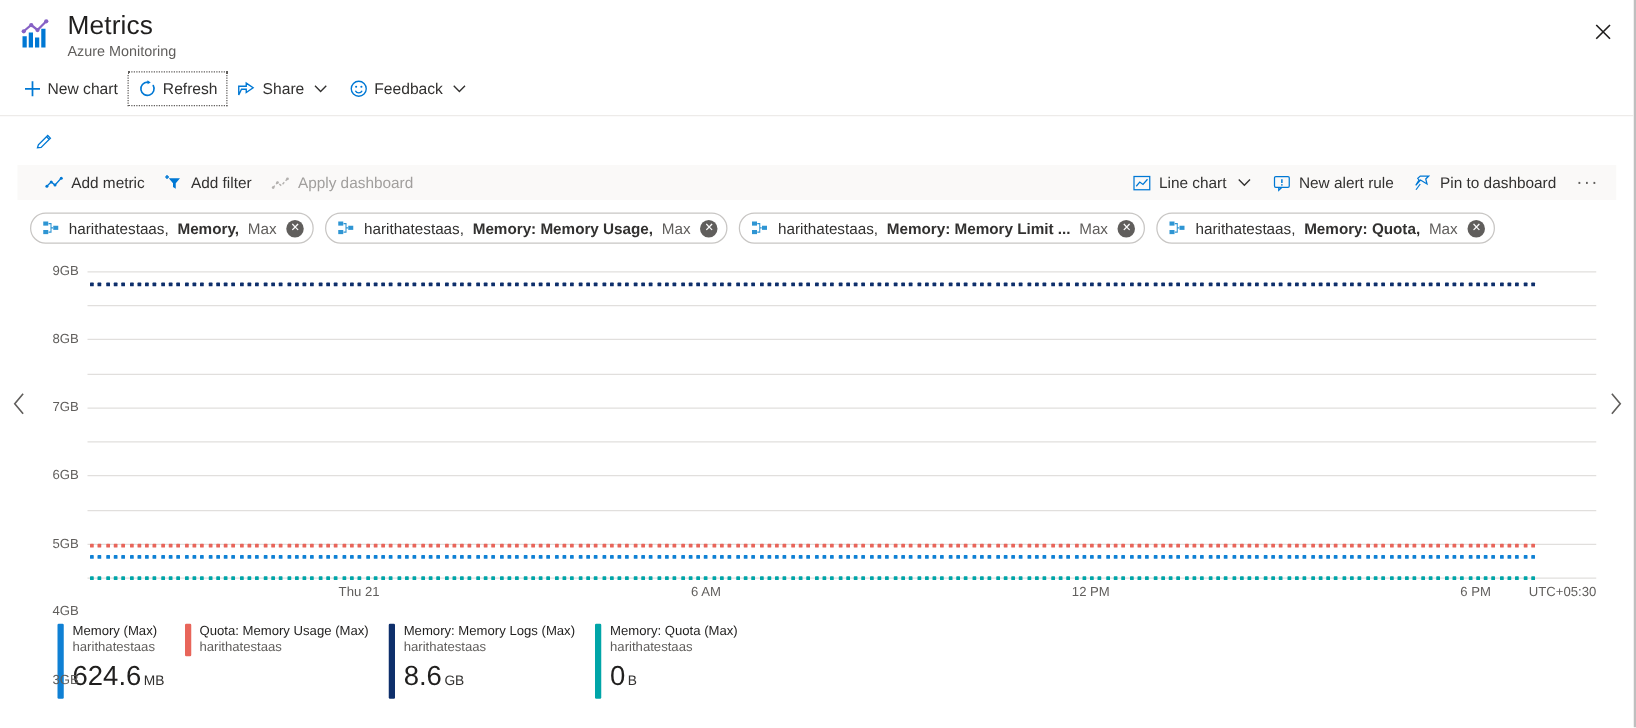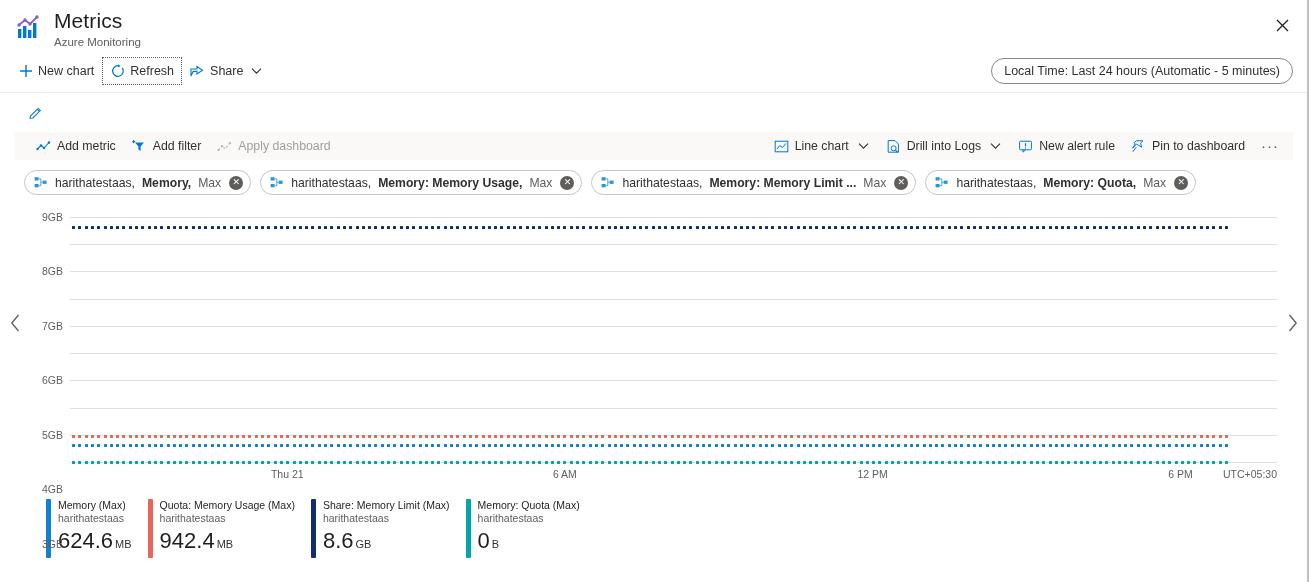--- a/index.html
+++ b/index.html
@@ -322,22 +322,37 @@
         </svg>
       </span>
       <span>Share</span>
       <span class="chev">
         <svg width="11" height="8" viewBox="0 0 11 8">
             <path d="M1,1.6 L5.5,6.2 L10,1.6" stroke="#323130" stroke-width="1.1" fill="none"></path>
           </svg>
       </span>
     </div>
 
-
-    <div class="timepill">Local Time: Last 24 hours (Automatic - 5 minutes)</div>
+    <div class="cmd">
+      <span class="ci">
+        <svg width="14" height="14" viewBox="0 0 14 14">
+          <circle cx="7" cy="7" r="6" fill="none" stroke="#0078d4" stroke-width="1.1"></circle>
+          <circle cx="4.9" cy="5.4" r="0.85" fill="#0078d4"></circle>
+          <circle cx="9.1" cy="5.4" r="0.85" fill="#0078d4"></circle>
+          <path d="M4.3,8.6 A3,3 0 0,0 9.7,8.6" stroke="#0078d4" stroke-width="1.1" fill="none"></path>
+        </svg>
+      </span>
+      <span>Feedback</span>
+      <span class="chev">
+        <svg width="11" height="8" viewBox="0 0 11 8">
+            <path d="M1,1.6 L5.5,6.2 L10,1.6" stroke="#323130" stroke-width="1.1" fill="none"></path>
+          </svg>
+      </span>
+    </div>
+
   </div>
   <div class="hdr-rule"></div>
 
   <div class="charttitle">
     <span class="pencil">
       <svg width="15" height="15" viewBox="0 0 15 15">
         <path d="M2,12.2 L2.7,9.8 L10.2,2.4 L12.3,4.5 L4.9,11.9 Z" fill="none" stroke="#0078d4" stroke-width="1.05"></path>
         <path d="M9.3,3.4 L11.3,5.4" stroke="#0078d4" stroke-width="1.05"></path>
       </svg>
     </span>
@@ -390,35 +405,20 @@
           </svg>
         </span>
         <span>Line chart</span>
         <span class="chev">
           <svg width="11" height="8" viewBox="0 0 11 8">
               <path d="M1,1.6 L5.5,6.2 L10,1.6" stroke="#323130" stroke-width="1.1" fill="none"></path>
             </svg>
         </span>
       </div>
 
-      <div class="ct">
-        <span class="ci">
-          <svg width="15" height="15" viewBox="0 0 15 15">
-            <path d="M2.2,1.6 L9,1.6 L12.4,5 L12.4,13.2 L2.2,13.2 Z" fill="none" stroke="#0078d4" stroke-width="1"></path>
-            <circle cx="7.6" cy="9.3" r="2.5" fill="none" stroke="#0078d4" stroke-width="1"></circle>
-            <path d="M9.5,11.2 L11.8,13.4" stroke="#0078d4" stroke-width="1.2"></path>
-          </svg>
-        </span>
-        <span>Drill into Logs</span>
-        <span class="chev">
-          <svg width="11" height="8" viewBox="0 0 11 8">
-              <path d="M1,1.6 L5.5,6.2 L10,1.6" stroke="#323130" stroke-width="1.1" fill="none"></path>
-            </svg>
-        </span>
-      </div>
 
       <div class="ct">
         <span class="ci">
           <svg width="15" height="15" viewBox="0 0 15 15">
             <rect x="1.6" y="2.2" width="11.8" height="8.6" rx="1" fill="none" stroke="#0078d4" stroke-width="1"></rect>
             <path d="M5,10.8 L5,13.2 L7.6,10.8" fill="none" stroke="#0078d4" stroke-width="1"></path>
             <path d="M7.5,4.3 L7.5,7.3" stroke="#0078d4" stroke-width="1.2"></path>
             <circle cx="7.5" cy="8.9" r="0.65" fill="#0078d4"></circle>
           </svg>
         </span>
@@ -1305,28 +1305,27 @@
         <div class="lg-res">harithatestaas</div>
         <div class="lg-val"><span>624.6</span><span class="lg-unit">MB</span></div>
       </div>
     </div>
 
     <div class="lg">
       <div class="lg-bar" id="lgbar1" style="background: rgb(232, 101, 90);"></div>
       <div>
         <div class="lg-name">Quota: Memory Usage (Max)</div>
         <div class="lg-res">harithatestaas</div>
-        <div class="lg-val"><span>942.4</span><span class="lg-unit">MB</span></div>
       </div>
     </div>
 
     <div class="lg">
       <div class="lg-bar" id="lgbar2" style="background: rgb(14, 47, 107);"></div>
       <div>
-        <div class="lg-name">Share: Memory Limit (Max)</div>
+        <div class="lg-name">Memory: Memory Logs (Max)</div>
         <div class="lg-res">harithatestaas</div>
         <div class="lg-val"><span>8.6</span><span class="lg-unit">GB</span></div>
       </div>
     </div>
 
     <div class="lg">
       <div class="lg-bar" id="lgbar3" style="background: rgb(0, 165, 168);"></div>
       <div>
         <div class="lg-name">Memory: Quota (Max)</div>
         <div class="lg-res">harithatestaas</div>

